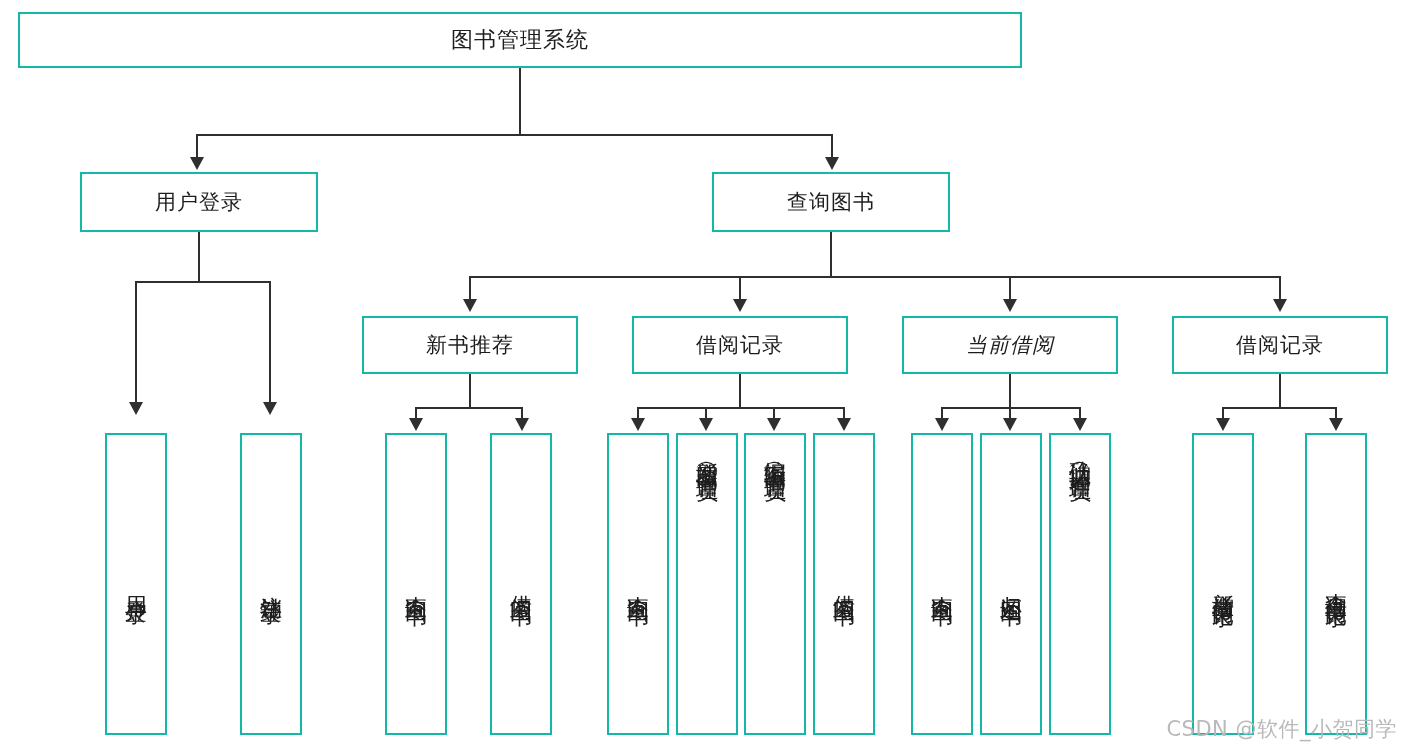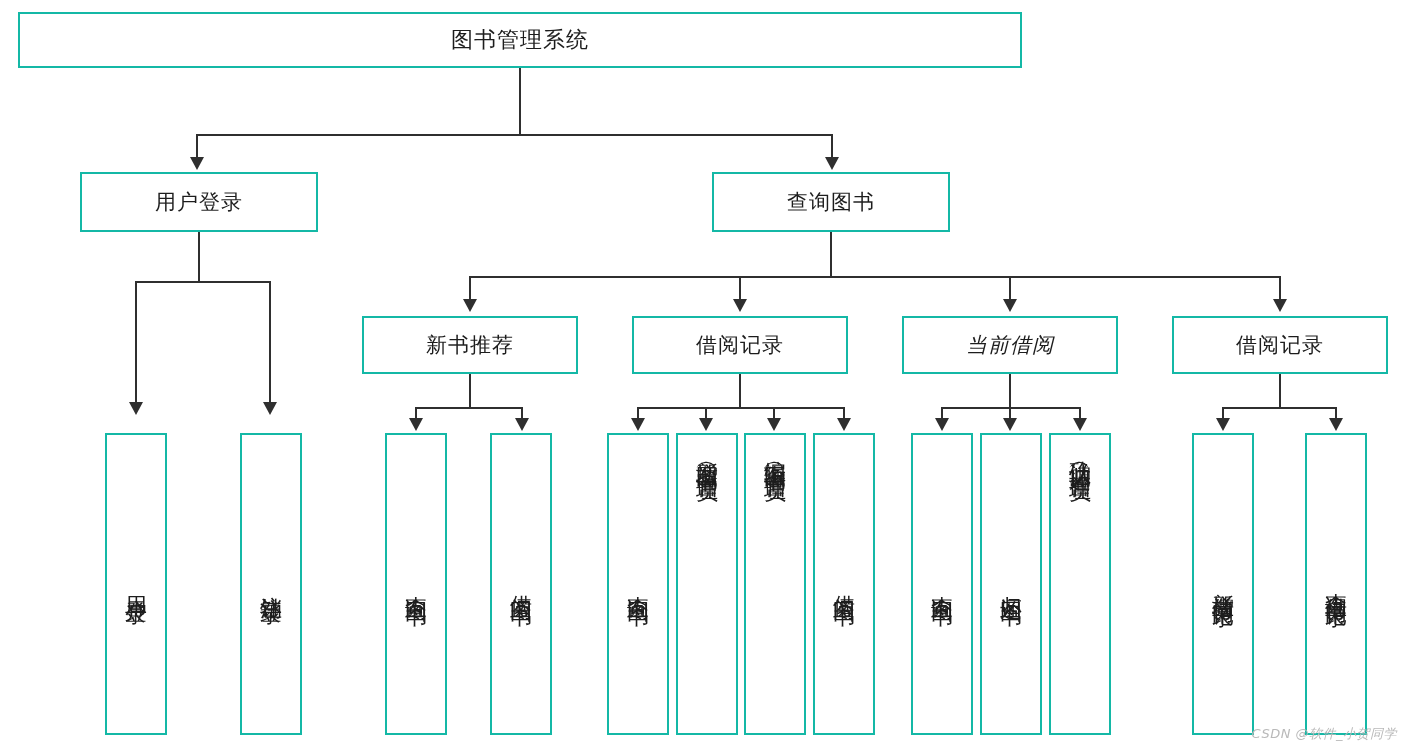--- a/index.html
+++ b/index.html
@@ -67,25 +67,24 @@
     width: 0;
     height: 0;
     border-left: 7px solid transparent;
     border-right: 7px solid transparent;
     border-top: 13px solid #2f2f2f;
   }
   #watermark {
     position: absolute;
     right: 8px;
     bottom: 4px;
-    font-size: 13px;
+    font-size: 21px;
     color: #b9b9b9;
     white-space: nowrap;
     letter-spacing: 0.5px;
-    font-style: italic;
   }
 </style>
 </head>
 <body>
 
 <div id="canvas">
 
   <div class="node h root" style="left:18px; top:12px; width:1004px; height:56px;">
     <span class="lbl">图书管理系统</span>
   </div>

